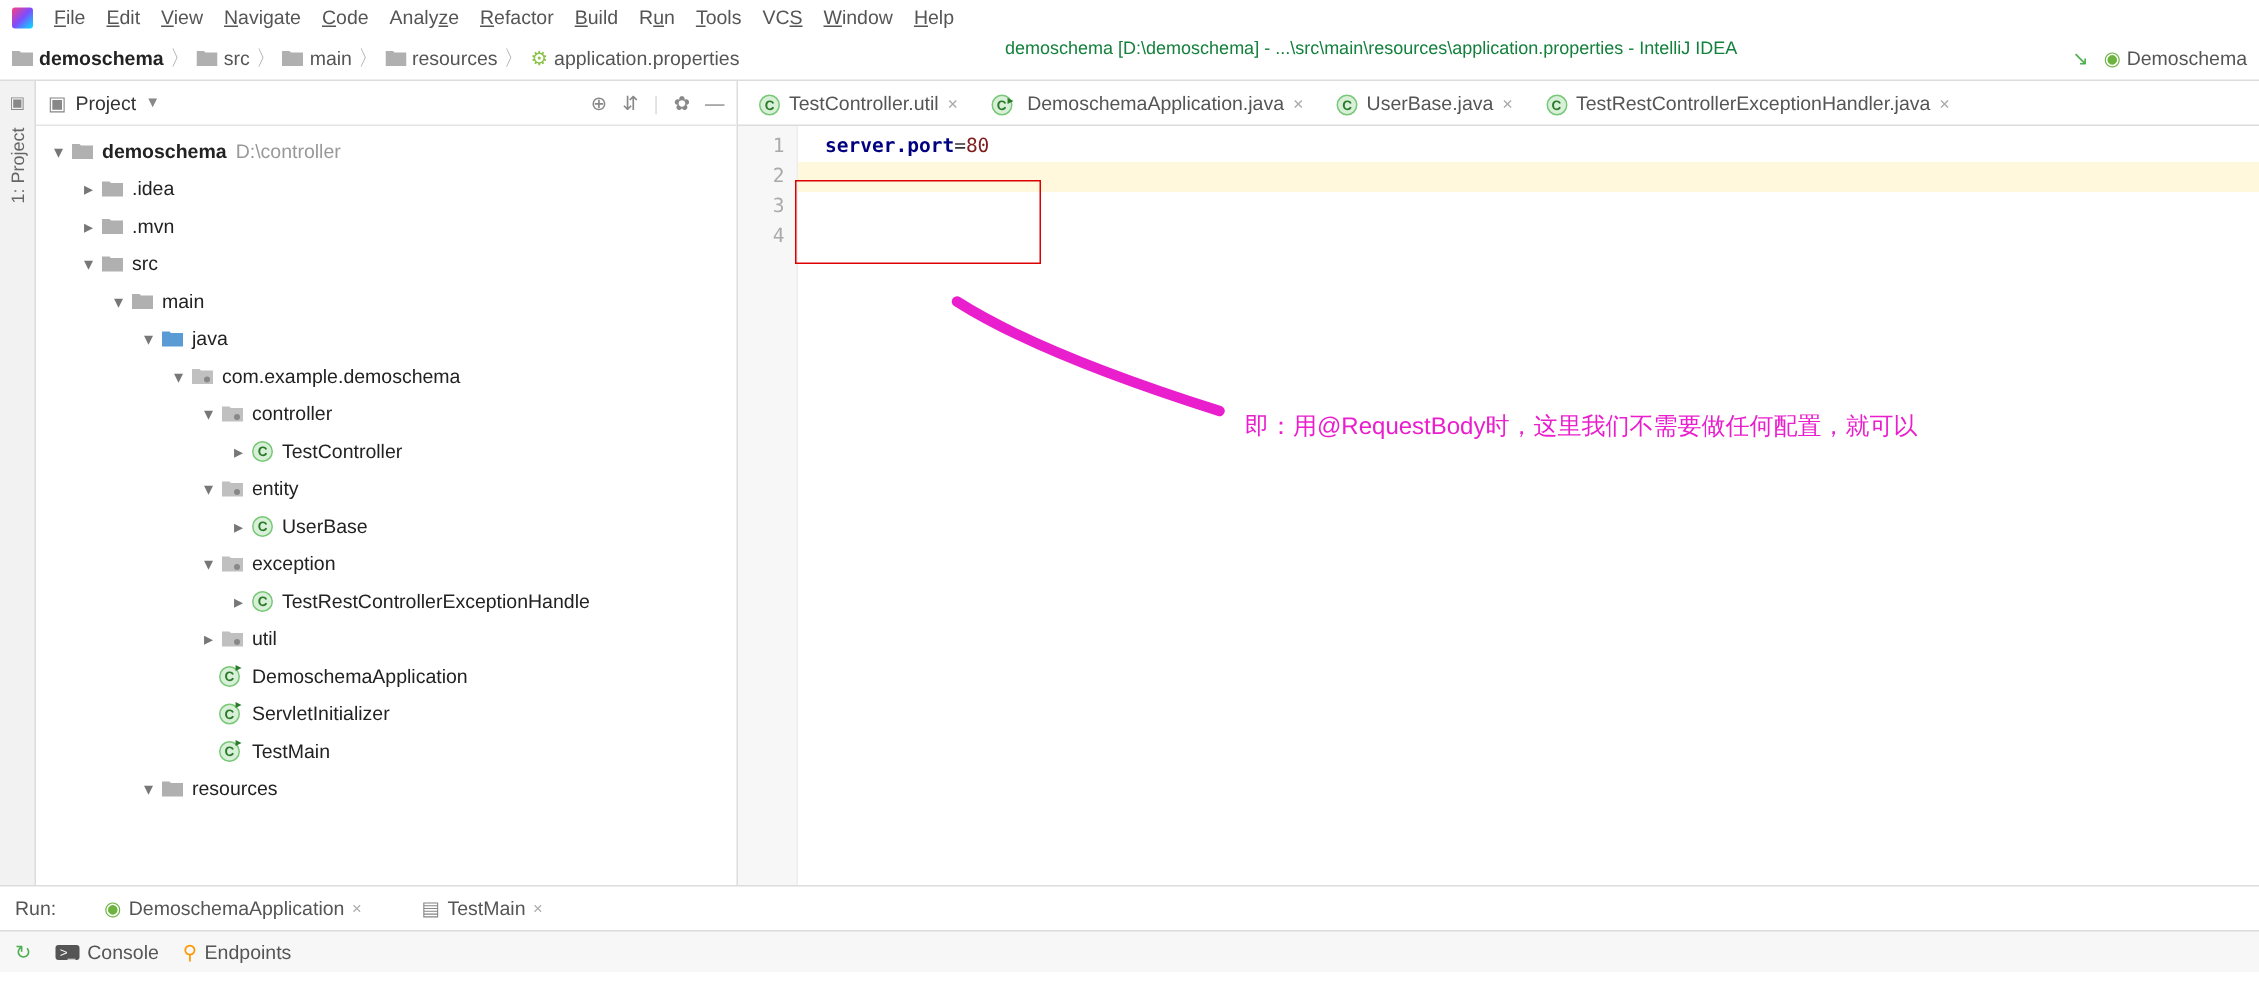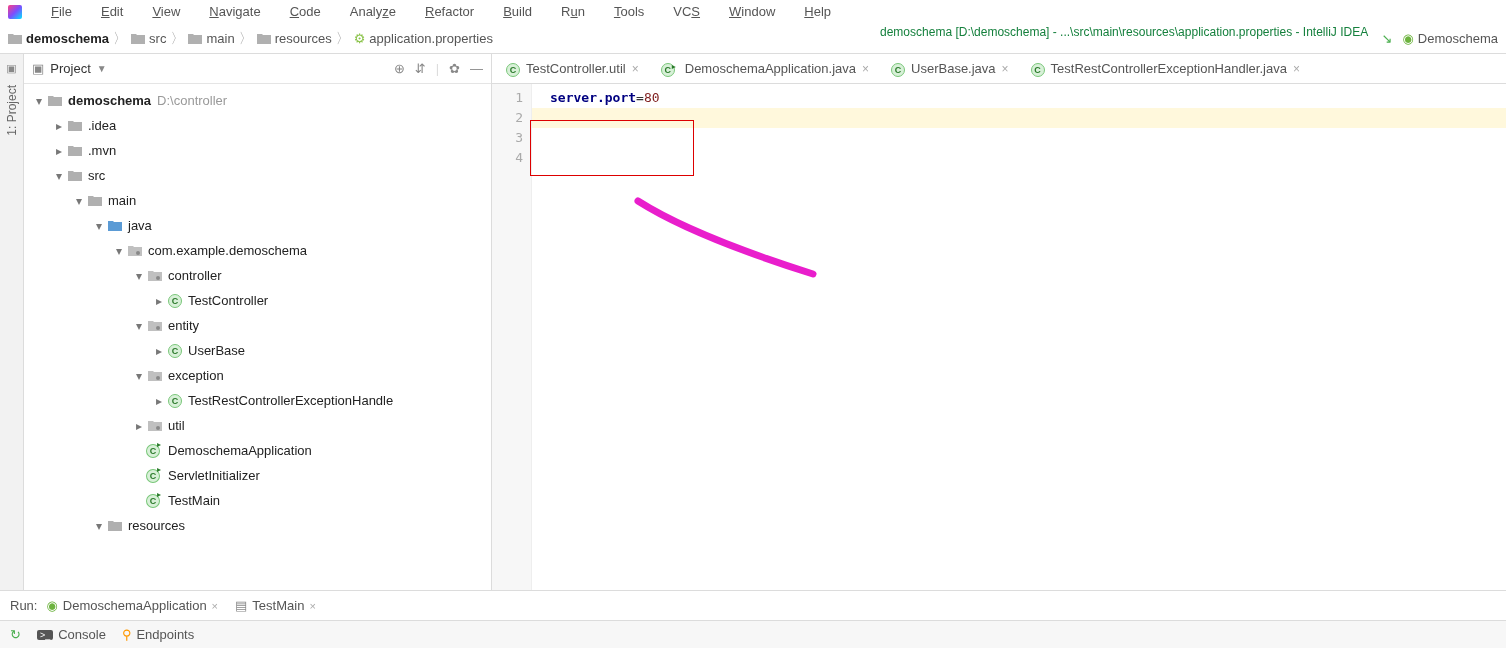--- a/index.html
+++ b/index.html
@@ -1,17 +1,17 @@
 <!DOCTYPE html>
 <html><head>
 <meta charset="utf-8">
 <style>
 * { box-sizing: border-box; margin: 0; padding: 0; }
 body { font-family: "Segoe UI", Arial, sans-serif; font-size: 13px; color: #333; background: #fff; width: 1506px; height: 658px; overflow: hidden; }
-.menubar { height: 24px; display: flex; align-items: center; padding: 5px 8px; gap: 29px; color: #555; font-size: 13px; border-bottom: 1px solid transparent; }
+.menubar { height: 24px; display: flex; align-items: center; padding: 5px 8px; gap: 14px; color: #555; font-size: 13px; border-bottom: 1px solid transparent; }
 .menubar .menu-item { cursor: pointer; }
 .menubar .menu-item u { text-decoration: underline; }
 .menubar .title-path { margin-left: 20px; color: #15803d; font-size: 12px; white-space: nowrap; margin-top: 40px; }
 .breadcrumb-bar { height: 30px; display: flex; align-items: center; padding: 0 8px; border-bottom: 1px solid #dcdcdc; }
 .breadcrumb { display: flex; align-items: center; gap: 4px; font-size: 13px; }
 .breadcrumb .sep { color: #aaa; font-size: 14px; }
 .breadcrumb .crumb { display: flex; align-items: center; gap: 4px; color: #555; }
 .breadcrumb .crumb.bold { font-weight: bold; color: #222; }
 .bc-right { margin-left: auto; display: flex; align-items: center; gap: 10px; }
 .bc-right .run-config { display: flex; align-items: center; gap: 4px; color: #555; }
@@ -36,21 +36,21 @@
 .tab .close { color: #aaa; font-size: 12px; }
 .editor { flex: 1; position: relative; font-family: Consolas, monospace; font-size: 13px; display: flex; }
 .gutter { width: 40px; background: #f7f7f7; border-right: 1px solid #eee; text-align: right; color: #aaa; padding: 4px 8px 0 0; line-height: 20px; }
 .code { flex: 1; padding: 4px 0 0 18px; line-height: 20px; position: relative; }
 .code .kw { color: #000080; font-weight: bold; }
 .code .val { color: #7f1d1d; }
 .code .hl { background: #fff8dc; display: block; width: 100%; height: 20px; position: absolute; left: 0; top: 24px; z-index: -1; }
 .red-box { position: absolute; border: 1px solid #d00; left: 530px; top: 120px; width: 164px; height: 56px; pointer-events: none; }
 .annotation-line { position: absolute; left: 633px; top: 196px; pointer-events: none; }
 .annotation-text { position: absolute; left: 830px; top: 272px; color: #e91ecc; font-size: 16px; line-height: 26px; pointer-events: none; max-width: 650px; }
-.run-panel { height: 30px; display: flex; align-items: center; border-top: 1px solid #dcdcdc; padding: 12px 10px; gap: 1px; font-size: 13px; color: #555; }
+.run-panel { height: 30px; display: flex; align-items: center; border-top: 1px solid #dcdcdc; padding: 12px 10px; gap: 24px; font-size: 13px; color: #555; }
 .run-panel .run-tab { display: flex; align-items: center; gap: 5px; padding: 0 8px; cursor: pointer; }
 .run-panel .run-tab .close { color: #aaa; font-size: 11px; }
 .tools { height: 28px; display: flex; align-items: center; border-top: 1px solid #dcdcdc; background: #f7f7f7; padding: 0 10px; gap: 16px; color: #555; font-size: 13px; }
 .tools .tool-btn { display: flex; align-items: center; gap: 5px; cursor: pointer; }
 svg { display: block; }
 .folder-svg { width:14px; height:12px; }
 .chevron { font-size: 10px; color: #888; }
 </style>
 </head>
 <body>
@@ -343,20 +343,21 @@
       </div>
     </div>
   </div>
 </div>
 
 <div class="red-box"></div>
 <svg class="annotation-line" width="190" height="90">
   <path d="M5 5 Q 60 40 180 78" stroke="#e91ecc" stroke-width="7" fill="none" stroke-linecap="round"></path>
 </svg>
 <div class="annotation-text">
+  <div>即：用@RequestBody时，这里我们不需要做任何配置，就可以</div>
 </div>
 
 <div class="run-panel">
   <span>Run:</span>
   <span class="run-tab">
     <span style="color:#6db33f;">◉</span>
     <span>DemoschemaApplication</span>
     <span class="close">×</span>
   </span>
   <span class="run-tab">

